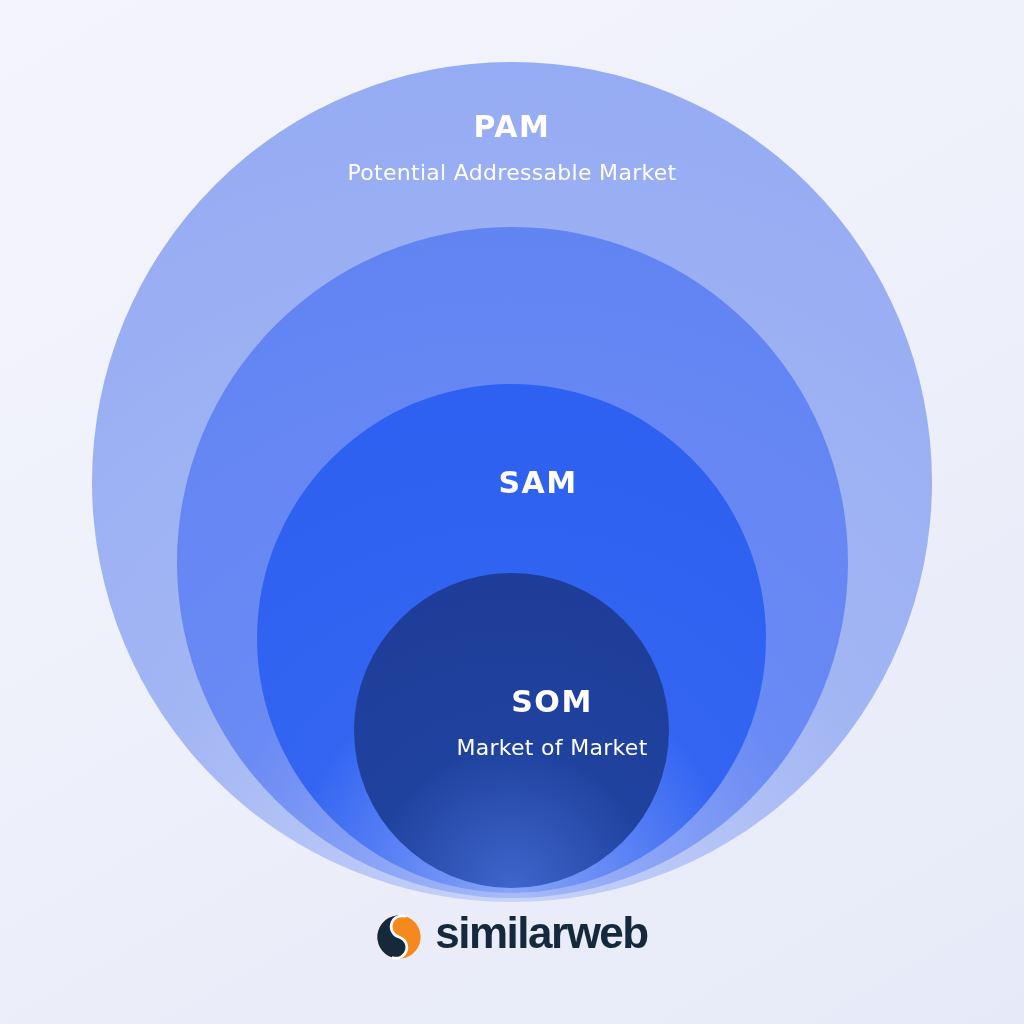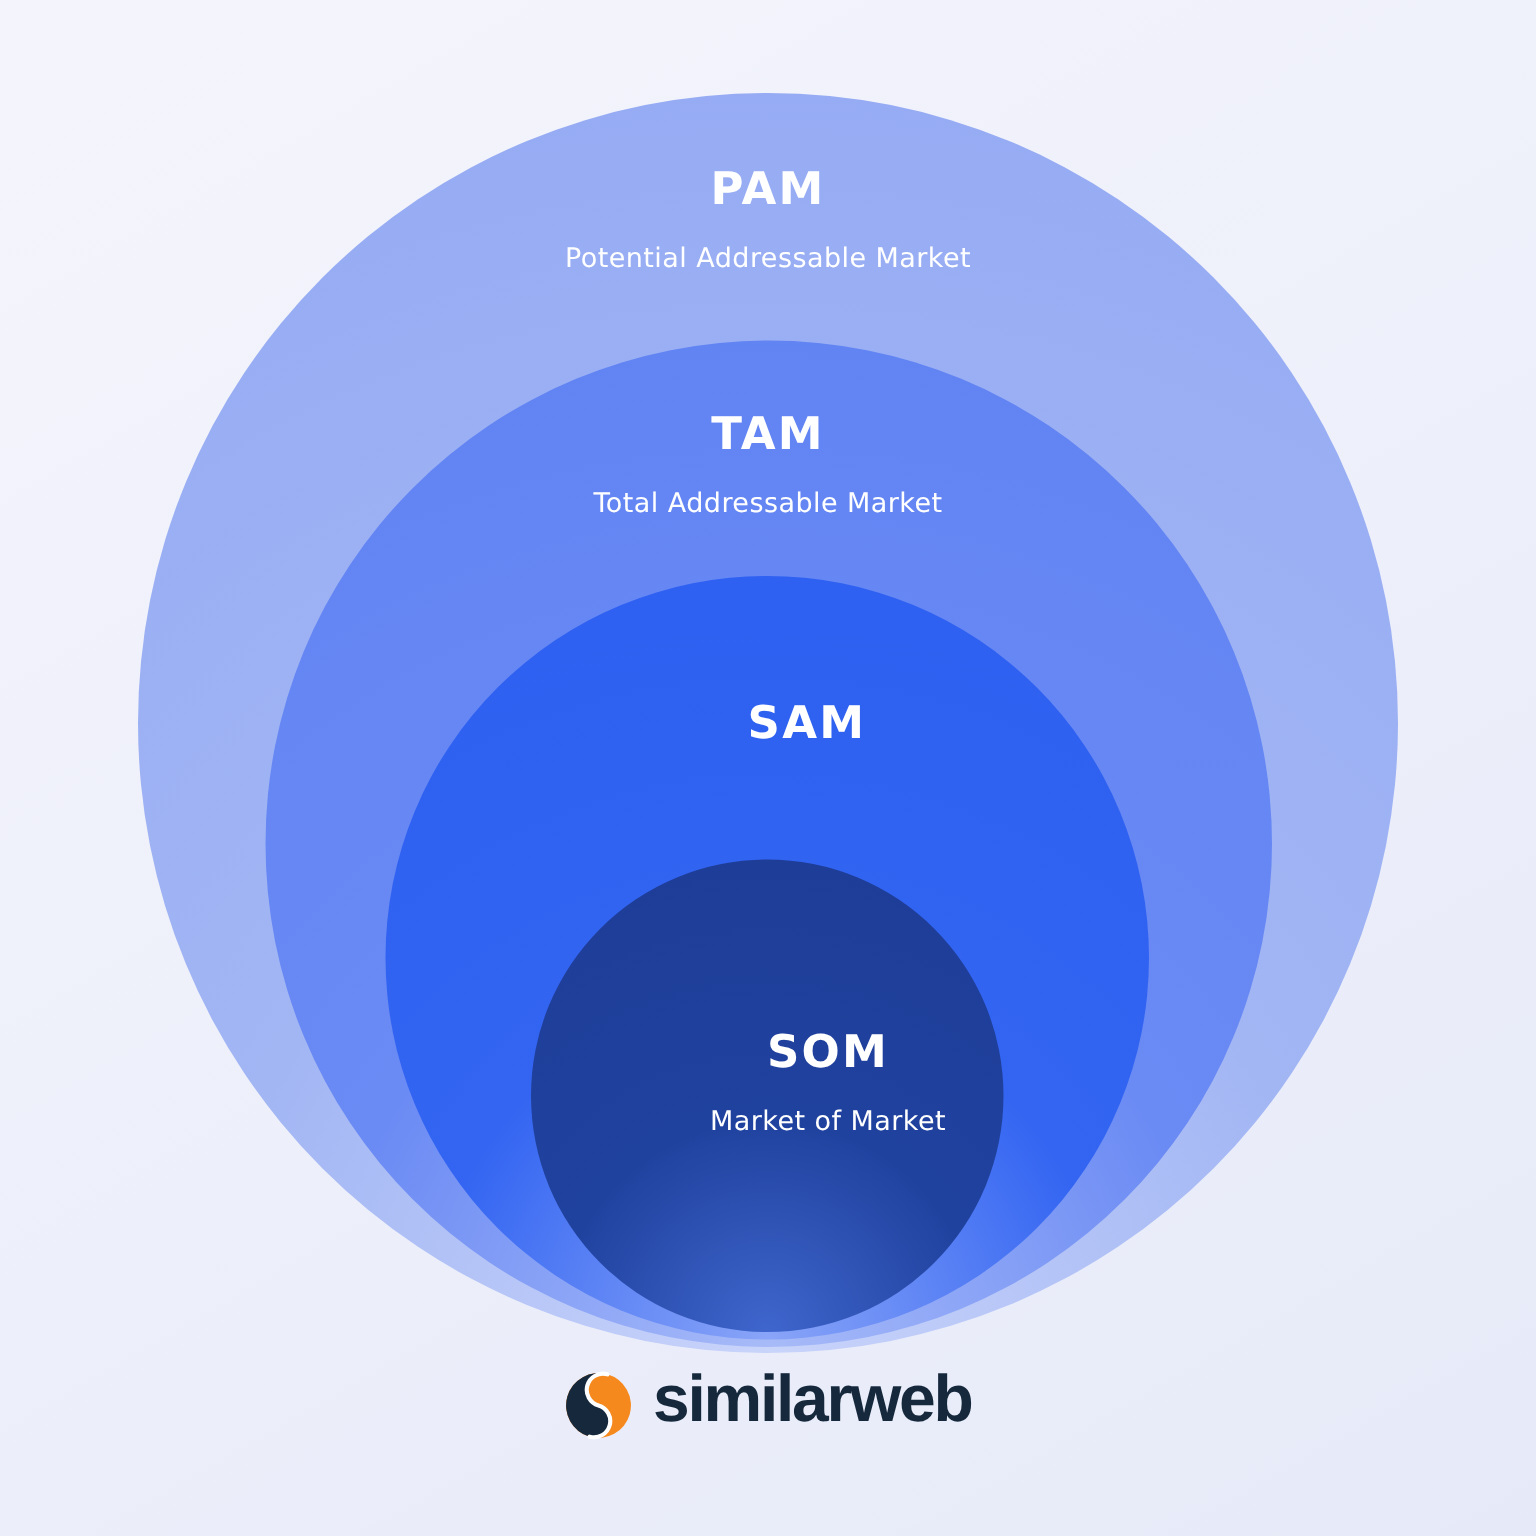--- a/index.html
+++ b/index.html
@@ -27,21 +27,21 @@
     text-align: center;
     color: var(--label-color, #ffffff);
   }
   .ring-title {
     font-size: 30px;
     line-height: 48px;
     font-weight: 700;
     letter-spacing: 1.5px;
   }
   .ring-subtitle {
-    font-size: 18px;
+    font-size: 22px;
     line-height: 26px;
     font-weight: 400;
     letter-spacing: 0.3px;
     margin-top: 9px;
   }
   .label-pam { top: 103px; }
   .label-tam { top: 266px; }
   .label-sam { top: 459px; padding-left: 26px; }
   .label-som { top: 678px; padding-left: 40px; }
 
@@ -71,24 +71,20 @@
   <div class="circle pam" style="background: radial-gradient(circle at 50% 100%, rgb(201, 212, 250) 0%, rgb(162, 182, 244) 40%, rgb(147, 169, 243) 100%);"></div>
   <div class="circle tam" style="background: radial-gradient(circle at 50% 100%, rgb(168, 187, 248) 0%, rgb(106, 138, 244) 40%, rgb(96, 131, 243) 100%);"></div>
   <div class="circle sam" style="background: radial-gradient(circle at 50% 100%, rgb(138, 165, 248) 0%, rgb(51, 101, 242) 40%, rgb(45, 95, 241) 100%);"></div>
   <div class="circle som" style="background: radial-gradient(circle at 50% 100%, rgb(63, 102, 205) 0%, rgb(32, 66, 159) 40%, rgb(29, 60, 150) 100%);"></div>
 
   <div class="ring-label label-pam">
     <div class="ring-title">PAM</div>
     <div class="ring-subtitle">Potential Addressable Market</div>
   </div>
 
-  <div class="ring-label label-tam">
-    <div class="ring-title">TAM</div>
-    <div class="ring-subtitle">Total Addressable Market</div>
-  </div>
 
   <div class="ring-label label-sam">
     <div class="ring-title">SAM</div>
   </div>
 
   <div class="ring-label label-som">
     <div class="ring-title">SOM</div>
     <div class="ring-subtitle">Market of Market</div>
   </div>
 

